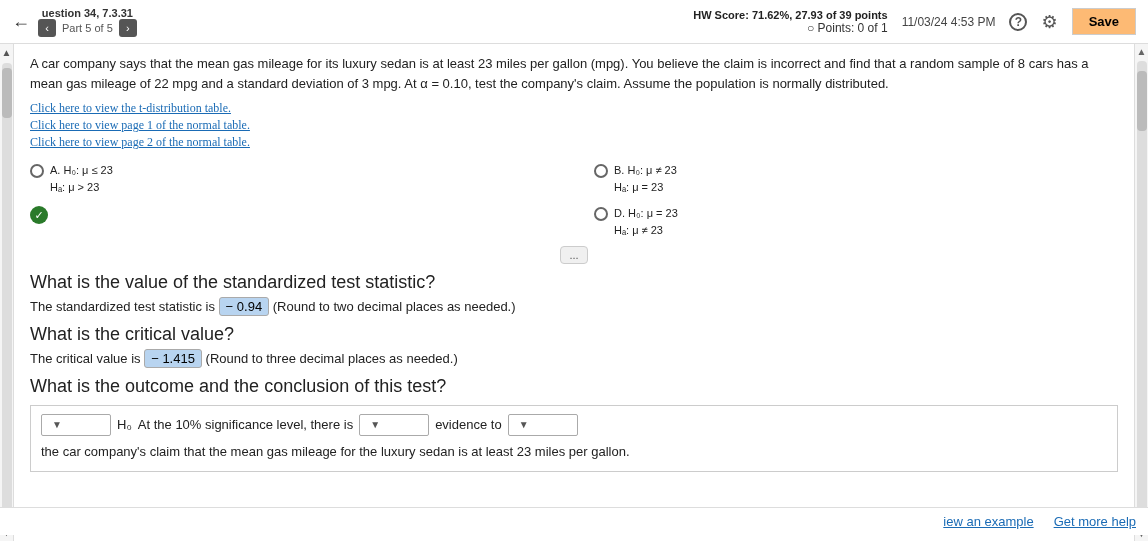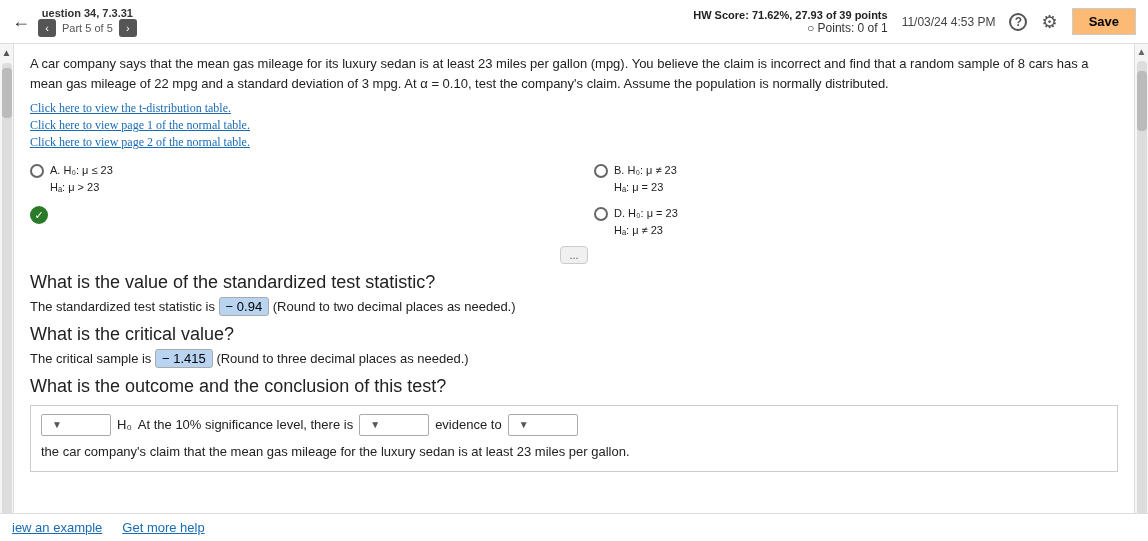--- a/index.html
+++ b/index.html
@@ -270,30 +270,31 @@
       height: 60px;
       background: #bbb;
       border-radius: 4px;
       position: absolute;
       top: 10px;
     }
 
     
     .footer {
       position: absolute;
-      bottom: 0;
+      bottom: 6px;
       left: 0;
       width: 100%;
       background: #fff;
       border-top: 1px solid #ddd;
       padding: 4px 12px;
       display: flex;
       align-items: center;
       gap: 20px;
       height: 28px;
+      justify-content: flex-end;
     }
     .footer-link {
       color: #1a6bb5;
       text-decoration: underline;
       font-size: 13px;
       cursor: pointer;
     }
 
     
     .datetime {
@@ -446,21 +447,21 @@
       <div class="qa-answer">
         <span>The standardized test statistic is</span>
         <span class="inline-answer-box">− 0.94</span>
         <span>(Round to two decimal places as needed.)</span>
       </div>
     </div>
 
     <div class="qa-section">
       <div class="qa-question">What is the critical value?</div>
       <div class="qa-answer">
-        <span>The critical sample is</span>
+        <span>The critical value is</span>
         <span class="inline-answer-box">− 1.415</span>
         <span>(Round to three decimal places as needed.)</span>
       </div>
     </div>
 
     <div class="qa-section">
       <div class="qa-question">What is the outcome and the conclusion of this test?</div>
       <div class="conclusion-row">
         <div class="dropdown-select">
           <span></span>

